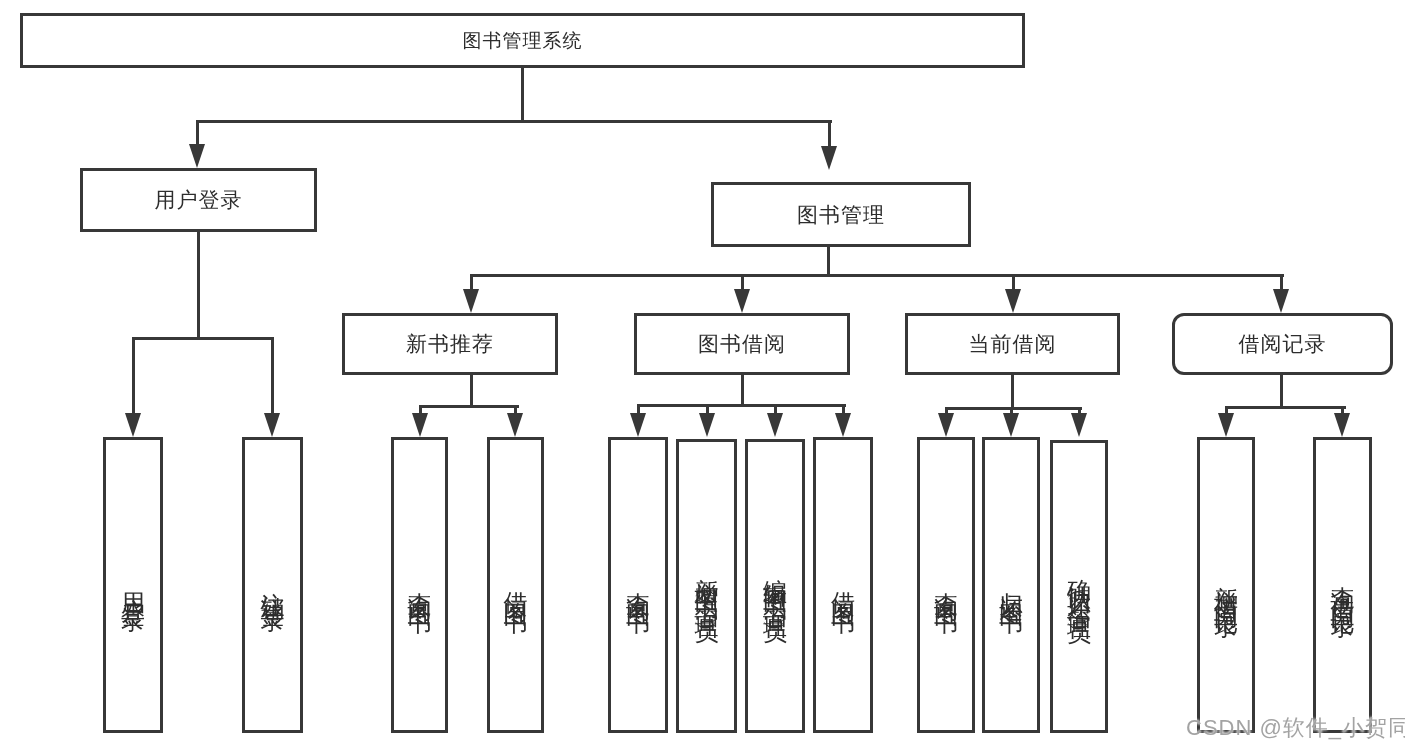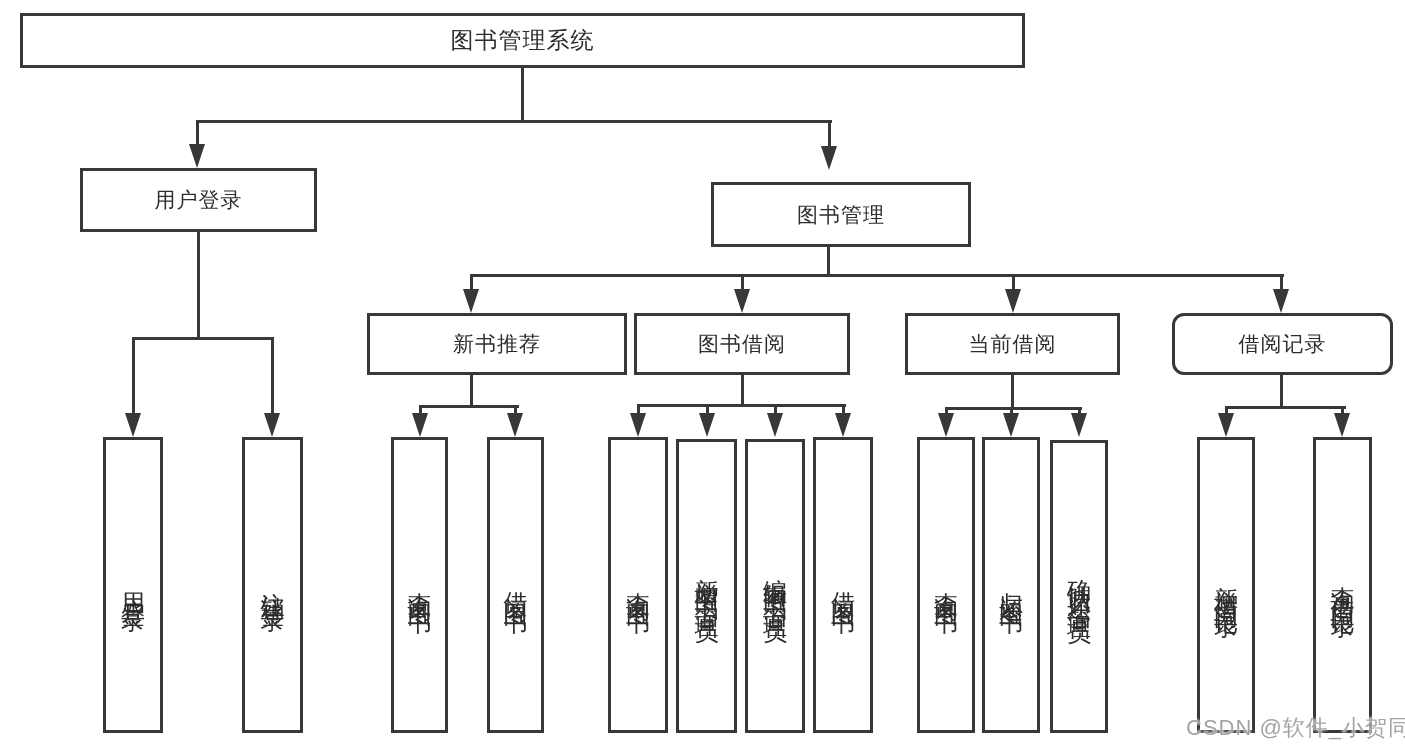--- a/index.html
+++ b/index.html
@@ -5,21 +5,21 @@
   html,body{margin:0;padding:0;background:#ffffff;}
   #canvas{
     position:relative;width:1405px;height:747px;background:#ffffff;overflow:hidden;
     font-family:"Liberation Sans", sans-serif;color:#2d2d2d;
   }
   .box{
     position:absolute;box-sizing:border-box;background:#ffffff;
     border:3px solid #383838;display:flex;align-items:center;justify-content:center;
     font-size:21px;color:#2d2d2d;letter-spacing:1px;z-index:2;
   }
-  .box.title{font-size:23px;}
+  .box.title{font-size:19px;}
   .vbox{
     position:absolute;box-sizing:border-box;background:#ffffff;
     border:3px solid #383838;display:flex;align-items:center;justify-content:center;
     z-index:2;
   }
   .vlabel{
     writing-mode:vertical-rl;text-orientation:mixed;
     font-size:24px;letter-spacing:6px;color:#2d2d2d;line-height:1;
   }
   .vline{position:absolute;width:3px;background:#383838;z-index:1;}
@@ -69,21 +69,21 @@
   <div class="hline" style="left:470px;top:274px;width:814px;"></div>
   <div class="vline" style="left:470px;top:274px;height:16px;"></div>
   <div class="arrow" style="left:463px;top:289px;"></div>
   <div class="vline" style="left:741px;top:274px;height:16px;"></div>
   <div class="arrow" style="left:734px;top:289px;"></div>
   <div class="vline" style="left:1012px;top:274px;height:16px;"></div>
   <div class="arrow" style="left:1005px;top:289px;"></div>
   <div class="vline" style="left:1280px;top:274px;height:16px;"></div>
   <div class="arrow" style="left:1273px;top:289px;"></div>
 
-  <div class="box" style="left:367px;top:313px;width:260px;height:62px;">
+  <div class="box" style="left:342px;top:313px;width:216px;height:62px;">
     <span>新书推荐</span>
   </div>
   <div class="box" style="left:634px;top:313px;width:216px;height:62px;">
     <span>图书借阅</span>
   </div>
   <div class="box" style="left:905px;top:313px;width:215px;height:62px;">
     <span>当前借阅</span>
   </div>
   <div class="box" style="left:1172px;top:313px;width:221px;height:62px;border-radius:12px;">
     <span>借阅记录</span>

